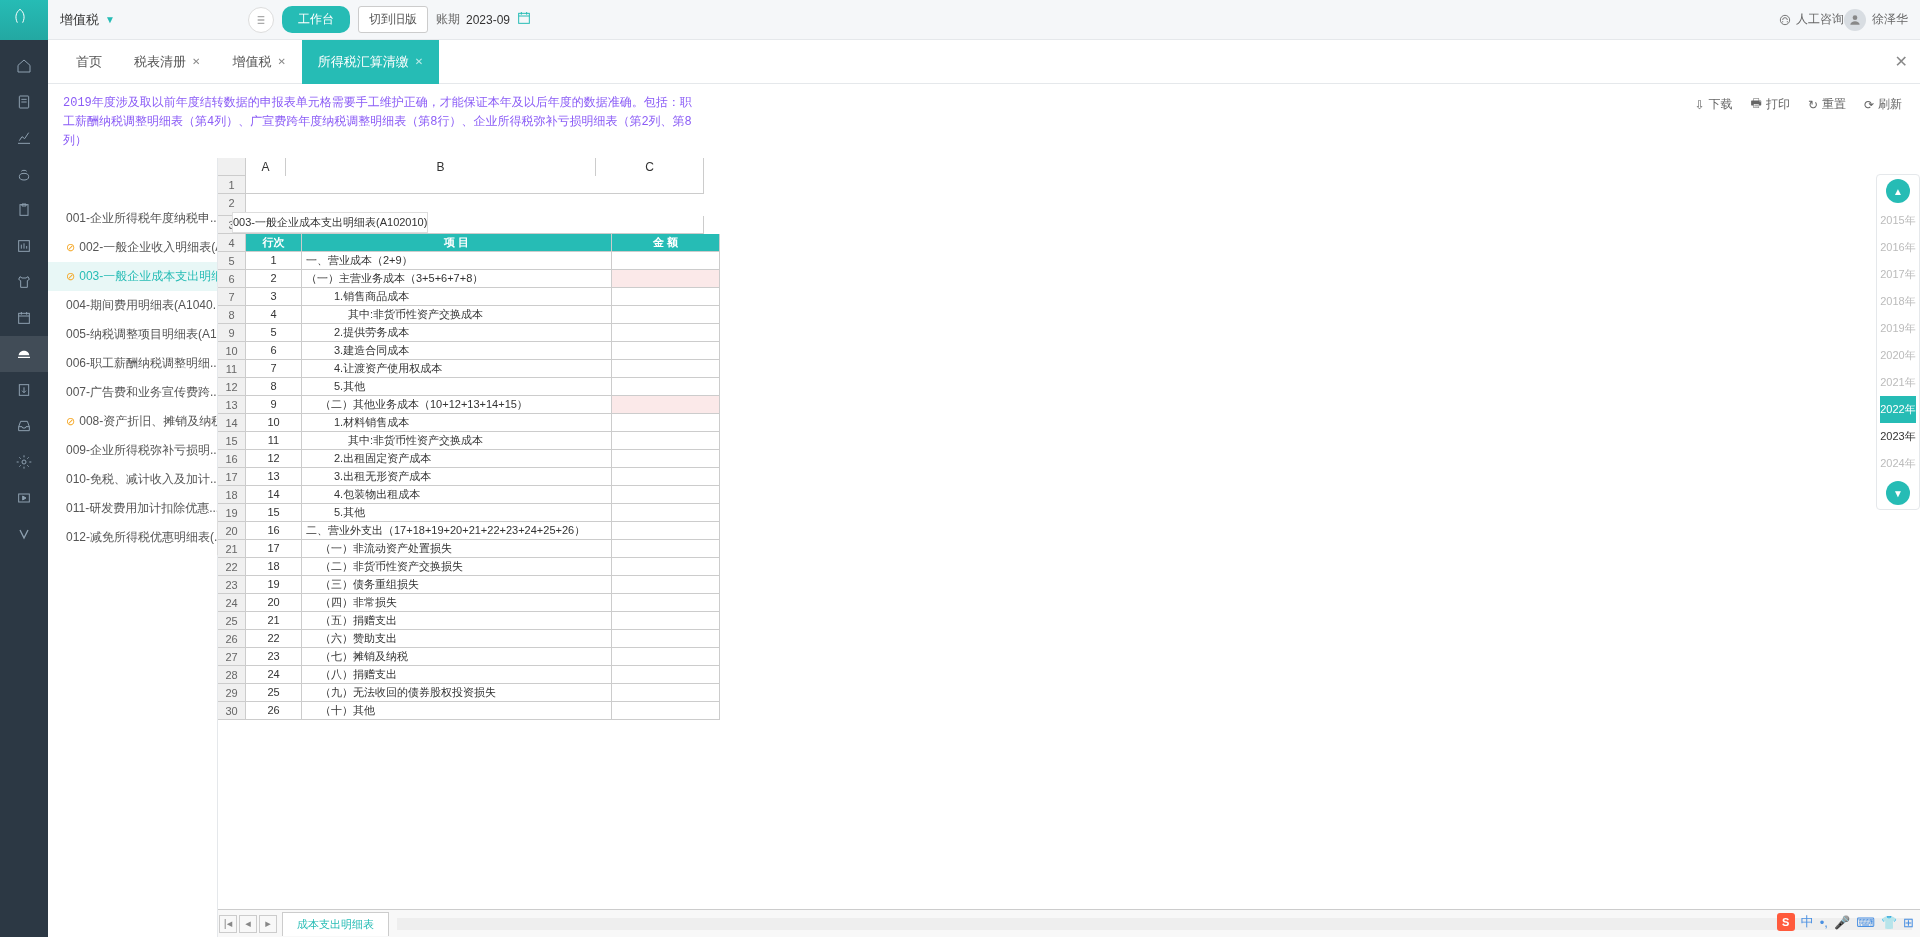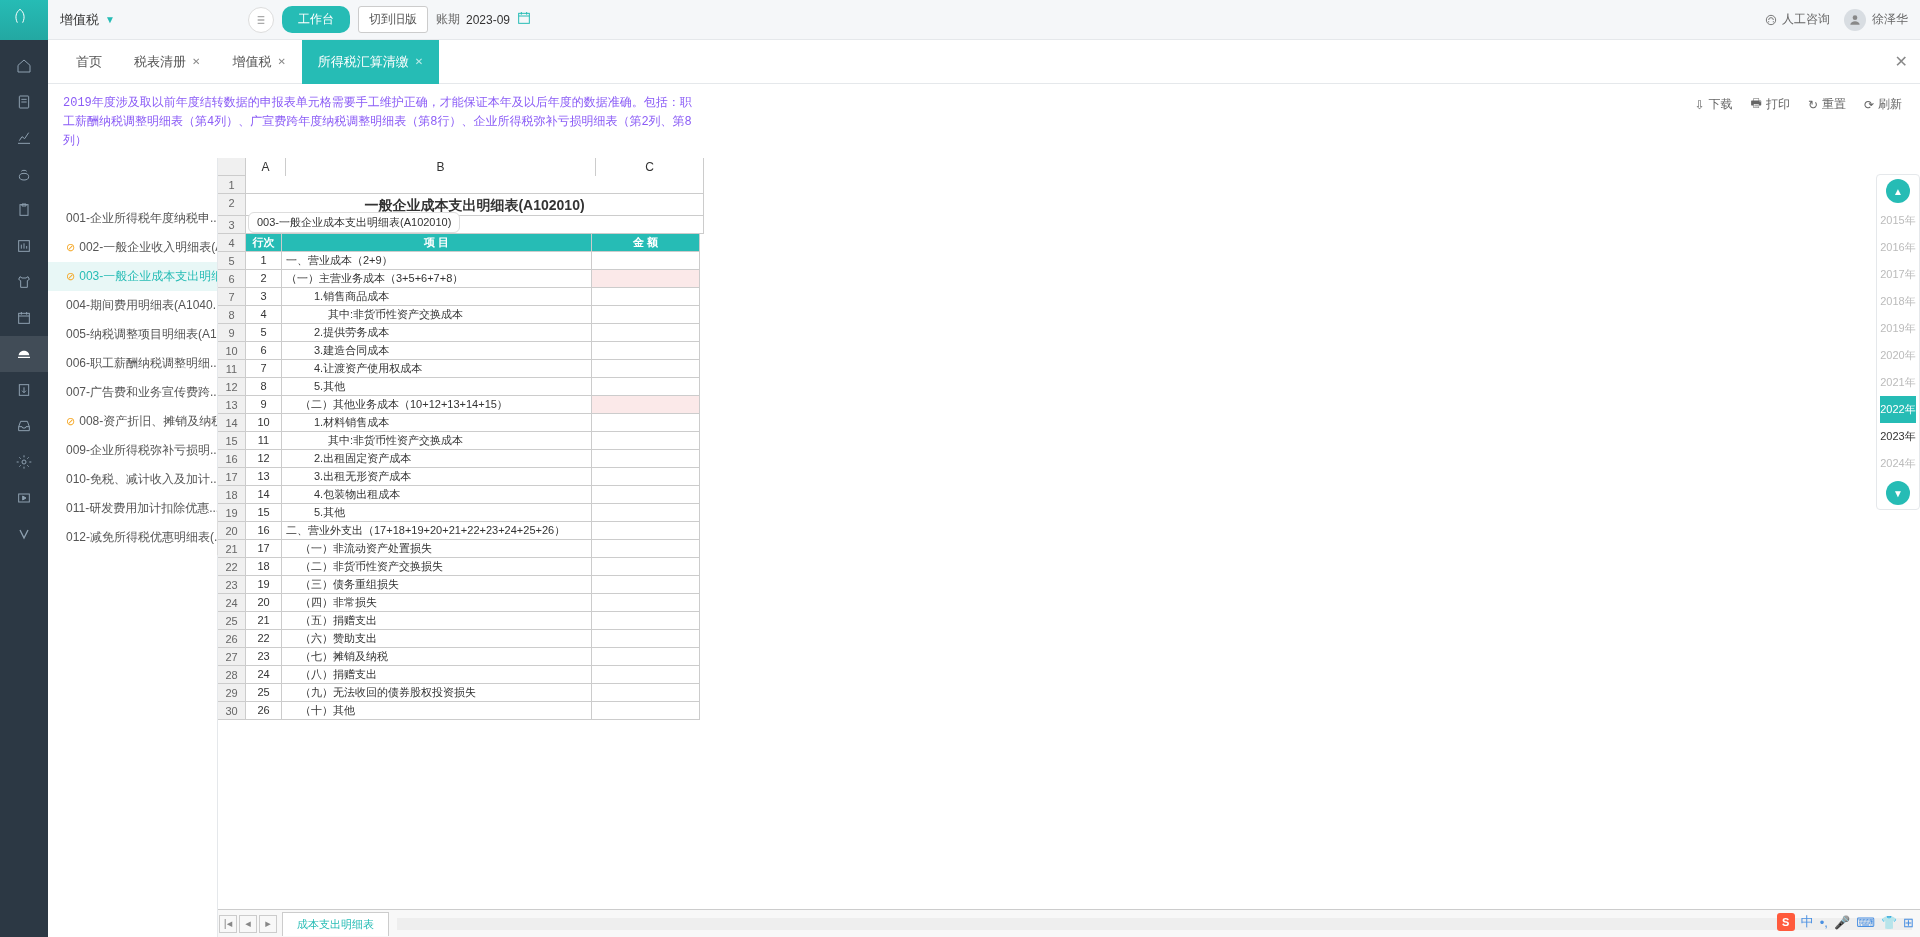--- a/index.html
+++ b/index.html
@@ -11,21 +11,21 @@
 .sidebar-item.active { color: #fff; background: rgba(255,255,255,0.1); }
 .main { flex: 1; display: flex; flex-direction: column; min-width: 0; }
 .topbar { height: 40px; background: #f5f7f9; display: flex; align-items: center; padding: 0 12px; border-bottom: 1px solid #e5e8eb; gap: 8px; }
 .dropdown { display: flex; align-items: center; gap: 6px; width: 180px; color: #333; font-size: 13px; cursor: pointer; }
 .chev { color: #26bcb5; font-size: 10px; }
 .icon-btn { width: 26px; height: 26px; border-radius: 50%; border: 1px solid #ddd; display: flex; align-items: center; justify-content: center; color: #aaa; cursor: pointer; background: #fff; }
 .btn-primary { background: #26bcb5; color: #fff; border: none; padding: 5px 16px; border-radius: 10px; font-size: 12px; cursor: pointer; }
 .btn-outline { background: #fff; color: #555; border: 1px solid #ccc; padding: 4px 10px; border-radius: 3px; font-size: 12px; cursor: pointer; }
 .period { display: flex; align-items: center; gap: 6px; font-size: 12px; color: #666; }
 .period-val { color: #333; }
-.topbar-right { margin-left: auto; display: flex; align-items: center; gap: 14px; color: #666; font-size: 12px; }
+.topbar-right { margin-left: auto; display: flex; align-items: center; color: #666; font-size: 12px; }
 .avatar { width: 22px; height: 22px; border-radius: 50%; background: #d8dde2; display: inline-flex; align-items: center; justify-content: center; color: #888; }
 .tabbar { height: 44px; display: flex; align-items: center; padding: 0 12px; border-bottom: 1px solid #e5e8eb; gap: 0; position: relative; }
 .tab { padding: 0 16px; height: 44px; display: flex; align-items: center; gap: 6px; font-size: 13px; color: #555; cursor: pointer; }
 .tab.active { background: #26bcb5; color: #fff; }
 .tab-close { font-size: 10px; color: inherit; opacity: 0.7; cursor: pointer; }
 .tabbar-close { position: absolute; right: 12px; top: 12px; font-size: 16px; color: #888; cursor: pointer; }
 .content { flex: 1; display: flex; min-height: 0; position: relative; }
 .warning { color: #8b5cf6; font-size: 12px; padding: 10px 15px 6px; max-width: 660px; line-height: 1.6; font-family: Liberation Mono, monospace; }
 .toolbar { position: absolute; right: 18px; top: 10px; display: flex; gap: 18px; color: #666; font-size: 12px; }
 .toolbar span { cursor: pointer; display: flex; align-items: center; gap: 4px; }
@@ -33,28 +33,28 @@
 .nav-list { width: 170px; border-right: 1px solid #e5e8eb; overflow-y: auto; padding: 46px 0 0; font-size: 12px; }
 .nav-item { padding: 6px 10px 6px 18px; color: #555; cursor: pointer; white-space: nowrap; overflow: hidden; text-overflow: ellipsis; display: flex; align-items: center; gap: 4px; }
 .nav-item.active { background: #e8f7f6; color: #26bcb5; }
 .nav-warn { color: #f5a623; font-size: 11px; }
 .sheet-area { flex: 1; display: flex; flex-direction: column; min-width: 0; background: #fff; position: relative; }
 .col-h { border-right: 1px solid #ccc; text-align: center; line-height: 18px; }
 .sheet-body { flex: 1; overflow: auto; position: relative; }
 .row { display: flex; height: 18px; font-size: 11px; }
 .row-h { width: 28px; background: #f0f0f0; text-align: center; border-right: 1px solid #ccc; border-bottom: 1px solid #ccc; line-height: 18px; color: #666; flex-shrink: 0; }
 .cell { border-right: 1px solid #ccc; border-bottom: 1px solid #ccc; padding: 0 4px; line-height: 17px; overflow: hidden; white-space: nowrap; }
-.cell.a { width: 36px; text-align: center; }
+.cell.a { width: 56px; text-align: center; }
 .cell.b { width: 310px; }
 .cell.c { width: 108px; }
 .cell.header { background: #26bcb5; color: #fff; text-align: center; font-weight: bold; }
 .cell.pink { background: #fbe9e9; }
 .title-row { text-align: center; font-weight: bold; font-size: 14px; }
 .unit-row { text-align: left; font-size: 11px; padding-right: 6px; }
-.breadcrumb-chip { position: absolute; left: 30px; top: 54px; background: #fff; border: 1px solid #ddd; padding: 2px 8px; font-size: 11px; border-radius: 6px; z-index: 5; }
+.breadcrumb-chip { position: absolute; left: 14px; top: 54px; background: #fff; border: 1px solid #ddd; padding: 2px 0; font-size: 11px; border-radius: 0; z-index: 5; }
 .sheet-footer { height: 28px; border-top: 1px solid #ccc; display: flex; align-items: center; font-size: 11px; background: #f8f8f8; }
 .sheet-ctrl { width: 18px; height: 18px; border: 1px solid #ccc; display: flex; align-items: center; justify-content: center; margin: 0 1px; cursor: pointer; color: #888; }
 .sheet-tab { padding: 4px 14px; border: 1px solid #ccc; border-bottom: none; background: #fff; color: #26bcb5; margin-left: 4px; cursor: pointer; }
 .hscroll { flex: 1; margin: 0 8px; height: 12px; background: #eee; position: relative; }
 .year-strip { position: absolute; right: 0; top: 90px; width: 44px; background: #fff; border: 1px solid #e5e8eb; border-radius: 4px; display: flex; flex-direction: column; align-items: center; font-size: 11px; }
 .year-btn { width: 24px; height: 24px; border-radius: 50%; background: #26bcb5; color: #fff; display: flex; align-items: center; justify-content: center; margin: 4px 0; cursor: pointer; font-size: 10px; }
 .year-item { padding: 6px 0; color: #bbb; cursor: pointer; width: 100%; text-align: center; }
 .year-item.active { background: #26bcb5; color: #fff; }
 .year-item.current { color: #333; }
 .collapse-handle { position: absolute; left: 169px; top: 50%; width: 10px; height: 44px; background: #eee; border: 1px solid #ddd; display: flex; align-items: center; justify-content: center; font-size: 8px; color: #999; cursor: pointer; }
@@ -280,21 +280,20 @@
               <div class="col-h" style="width:310px">B</div>
               <div class="col-h" style="width:108px">C</div>
             </div>
             <div class="sheet-body" id="sheetbody">
                 <div class="row">
                   <div class="row-h">1</div>
                   <div class="cell" style="width:458px"></div>
                 </div>
                 <div class="row" style="height: 22px;">
                   <div class="row-h">2</div>
-                  <div class="cell title-row" style="width:458px;height:22px;line-height:22px">一般企业成本支出明细表(A102010)</div>
                 </div>
                 <div class="row">
                   <div class="row-h">3</div>
                   <div class="cell unit-row" style="width:458px">金额单位：元</div>
                 </div>
                 <div class="row">
                   <div class="row-h">4</div>
                   <div class="cell a header">行次</div>
                   <div class="cell b header">项                    目</div>
                   <div class="cell c header">金        额</div>

